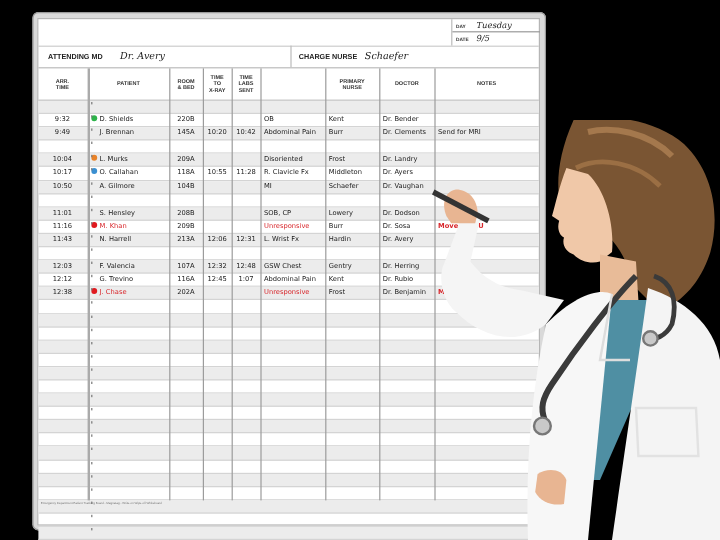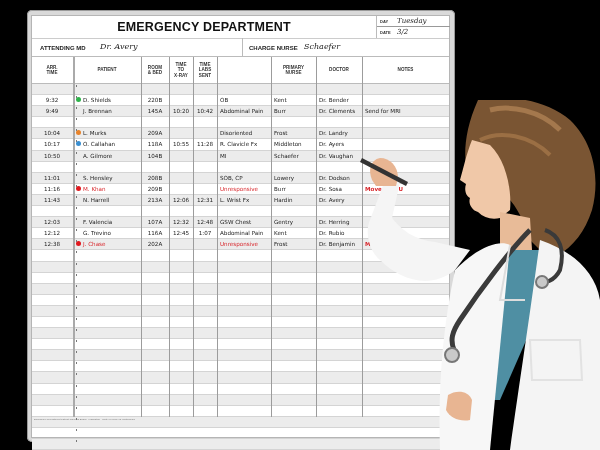--- a/index.html
+++ b/index.html
@@ -36,27 +36,26 @@
   
   .doctor{position:absolute;left:360px;top:100px;width:240px;height:350px;}
 </style>
 </head>
 <body>
 
 <div class="board">
   <div class="board-inner">
 
     <div class="title-row">
-      <div class="title">EMERGENCY DEPARTMENT</div>
       <div class="daybox">
         <span class="mini-label" style="left:3px;top:3px;">DAY</span>
         <span class="day-val hand">Tuesday</span>
         <div class="day-line"></div>
         <span class="mini-label" style="left:3px;top:14px;">DATE</span>
-        <span class="date-val hand">3/2</span>
+        <span class="date-val hand">9/5</span>
       </div>
     </div>
 
     <div class="md-row">
       <span class="md-label">ATTENDING MD</span>
       <span class="md-val hand">Dr. Avery</span>
       <div class="md-div"></div>
       <span class="cn-label">CHARGE NURSE</span>
       <span class="cn-val hand">Schaefer</span>
     </div>

